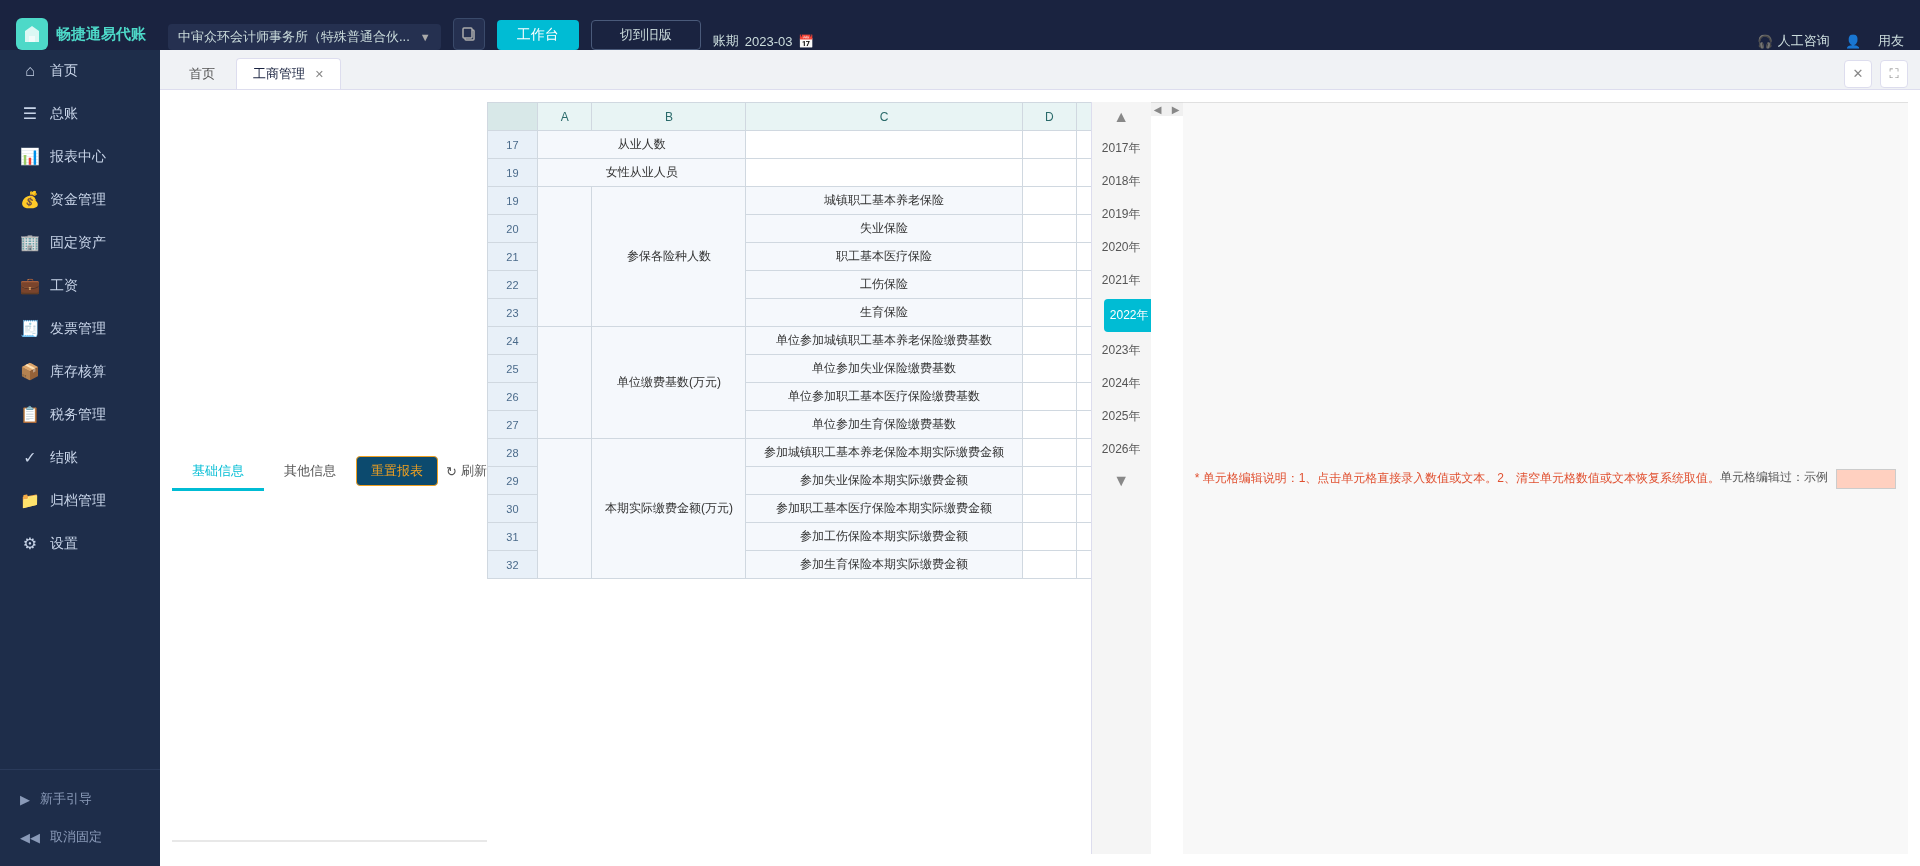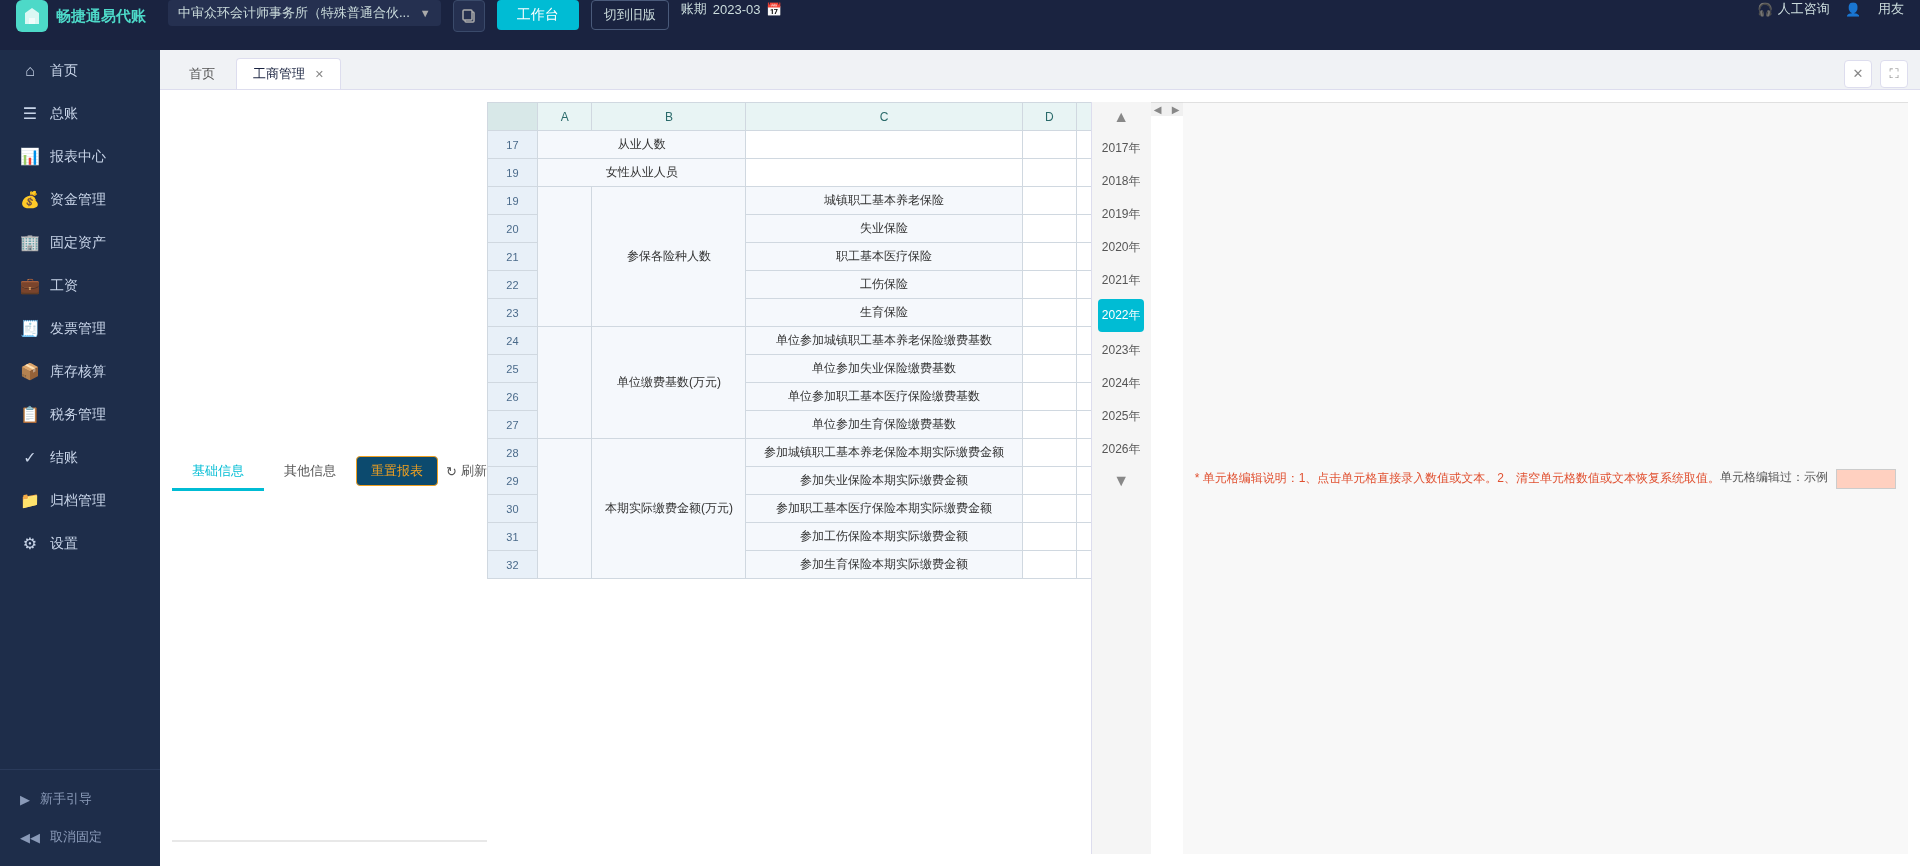--- a/index.html
+++ b/index.html
@@ -1,29 +1,29 @@
 <!DOCTYPE html>
 <html><head>
   <meta charset="utf-8">
   <style>
     * { box-sizing: border-box; margin: 0; padding: 0; }
     body { font-family: 'Microsoft YaHei', Arial, sans-serif; font-size: 13px; background: #f0f2f5; overflow: hidden; }
 
     
     .top-header {
-      display: flex; align-items: flex-start; height: 50px;
+      display: flex; align-items: flex-end; height: 50px;
       background: #1a2340; padding: 0 16px; gap: 12px;
     }
     .logo-area { display: flex; align-items: center; gap: 8px; color: #4dd9c8; font-size: 15px; font-weight: bold; min-width: 140px; }
     .logo-icon { width: 32px; height: 32px; background: #4dd9c8; border-radius: 6px; display: flex; align-items: center; justify-content: center; }
     .company-selector { display: flex; align-items: center; gap: 6px; background: #253050; border-radius: 4px; padding: 4px 10px; color: #cdd; font-size: 13px; cursor: pointer; }
     .company-selector .arrow { color: #aaa; font-size: 11px; margin-left: 4px; }
     .copy-btn { width: 32px; height: 32px; background: #253050; border-radius: 4px; display: flex; align-items: center; justify-content: center; color: #aaa; cursor: pointer; border: 1px solid #3a4a6a; }
     .workbench-btn { background: #00bcd4; color: white; border: none; border-radius: 4px; padding: 6px 20px; font-size: 14px; cursor: pointer; }
-    .switch-btn { background: transparent; color: #cdd; border: 1px solid #4a5a7a; border-radius: 4px; padding: 5px 12px; font-size: 13px; cursor: pointer; }
+    .switch-btn { background: transparent; color: #cdd; border: 1px solid #4a5a7a; border-radius: 4px; padding: 5px 28px; font-size: 13px; cursor: pointer; }
     .period-area { display: flex; align-items: center; gap: 6px; color: #cdd; font-size: 13px; }
     .header-right { margin-left: auto; display: flex; align-items: center; gap: 16px; color: #cdd; font-size: 13px; }
     .header-right .service { display: flex; align-items: center; gap: 4px; cursor: pointer; }
 
     
     .main-layout { display: flex; height: calc(100vh - 50px); }
 
     
     .sidebar { width: 160px; background: #1e2d4a; display: flex; flex-direction: column; color: #c8d4e8; }
     .sidebar-scroll { flex: 1; overflow-y: auto; }
@@ -58,21 +58,21 @@
     .refresh-btn { border: none; background: none; color: #555; font-size: 13px; cursor: pointer; display: flex; align-items: center; gap: 4px; }
 
     
     .sheet-container { flex: 1; display: flex; overflow: hidden; position: relative; }
     .sheet-main { flex: 1; overflow: auto; }
 
     
     .year-sidebar { width: 60px; background: #f5f5f5; display: flex; flex-direction: column; align-items: center; border-left: 1px solid #dde; overflow-y: auto; }
     .year-nav-btn { width: 100%; display: flex; justify-content: center; padding: 6px 0; cursor: pointer; color: #888; font-size: 16px; }
     .year-item { width: 100%; text-align: center; padding: 8px 4px; font-size: 12px; color: #555; cursor: pointer; }
-    .year-item.active { background: #00bcd4; color: white; border-radius: 4px; margin: 2px 4px; width: calc(100% - 8px); }
+    .year-item.active { background: #00bcd4; color: white; border-radius: 4px; margin: 2px 12px; width: calc(100% - 8px); }
 
     
     table.sheet { border-collapse: collapse; font-size: 12px; min-width: 1300px; }
     table.sheet th, table.sheet td { border: 1px solid #d0d8e0; padding: 0 6px; height: 28px; white-space: nowrap; }
     table.sheet th { background: #e8f4f4; color: #2a6a6a; text-align: center; font-weight: normal; min-width: 50px; }
     table.sheet .row-num { background: #e8f0f8; color: #4a6a8a; text-align: center; width: 40px; font-size: 11px; }
     table.sheet .col-header-corner { background: #d8e8e8; }
     table.sheet td.data-cell { background: white; text-align: center; }
     table.sheet td.label-cell { background: #f5f8fc; color: #333; text-align: center; }
 

